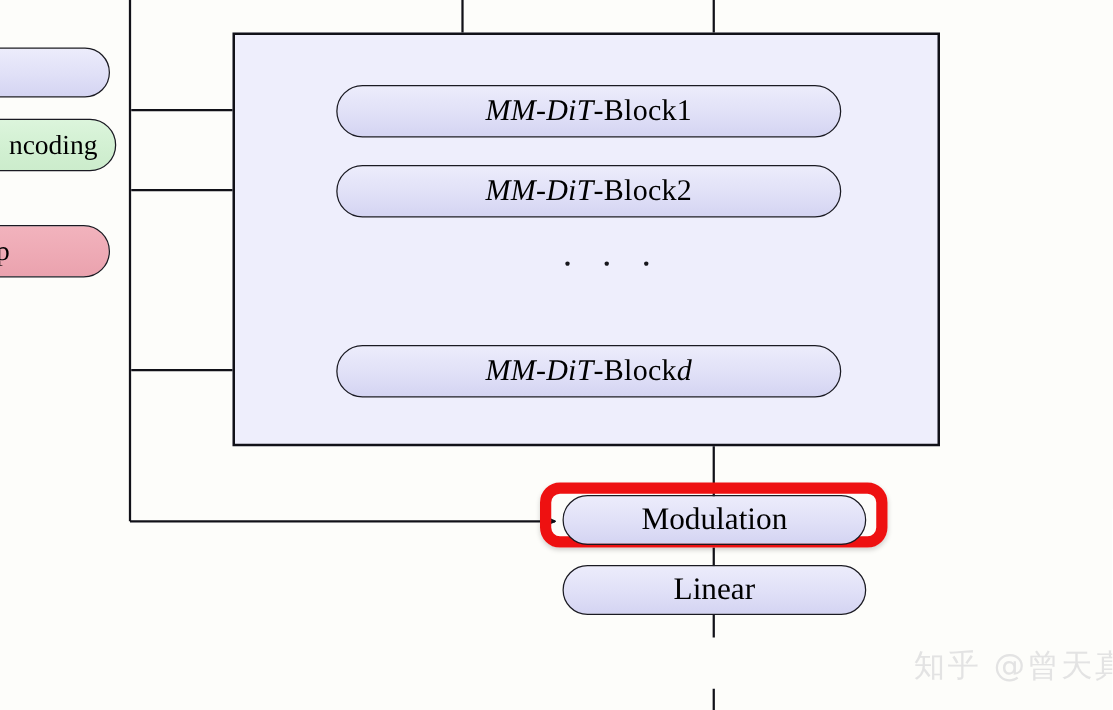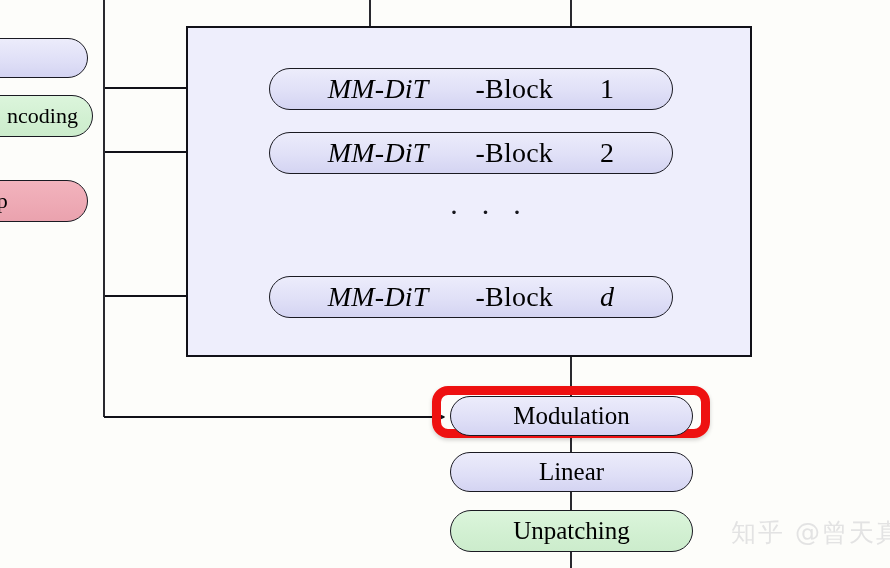--- a/index.html
+++ b/index.html
@@ -46,23 +46,22 @@
   }
   
   .stack-container {
     position: absolute;
     box-sizing: border-box;
     background: #eeeefc;
     border: 2px solid #111118;
     z-index: 1;
   }
   .mmdit-block {
-    font-size: 28px;
+    font-size: 24px;
     letter-spacing: .2px;
-    gap: 47px;
   }
   .mmdit-block .it {
     font-style: italic;
   }
   .ellipsis {
     position: absolute;
     z-index: 2;
     color: #16161c;
     font-size: 30px;
     letter-spacing: 7px;
@@ -161,19 +160,16 @@
   <div class="highlight-ring" style="left:432px; top:386px; width:278px; height:52px;"></div>
 
   <div class="node node-purple io-label" style="left:450px; top:452px; width:243px; height:40px; font-size:25px;">
     <span>Linear</span>
   </div>
 
   <div class="node node-purple io-label" style="left:450px; top:396px; width:243px; height:40px; font-size:25px;">
     <span>Modulation</span>
   </div>
 
-  <div class="node node-green io-label" style="left:450px; top:510px; width:243px; height:42px; font-size:25px;">
-    <span>Unpatching</span>
-  </div>
 
   <div class="watermark" style="left:707px; top:516px;">知乎 @曾天真</div>
 
 </div>
 
 </body></html>

